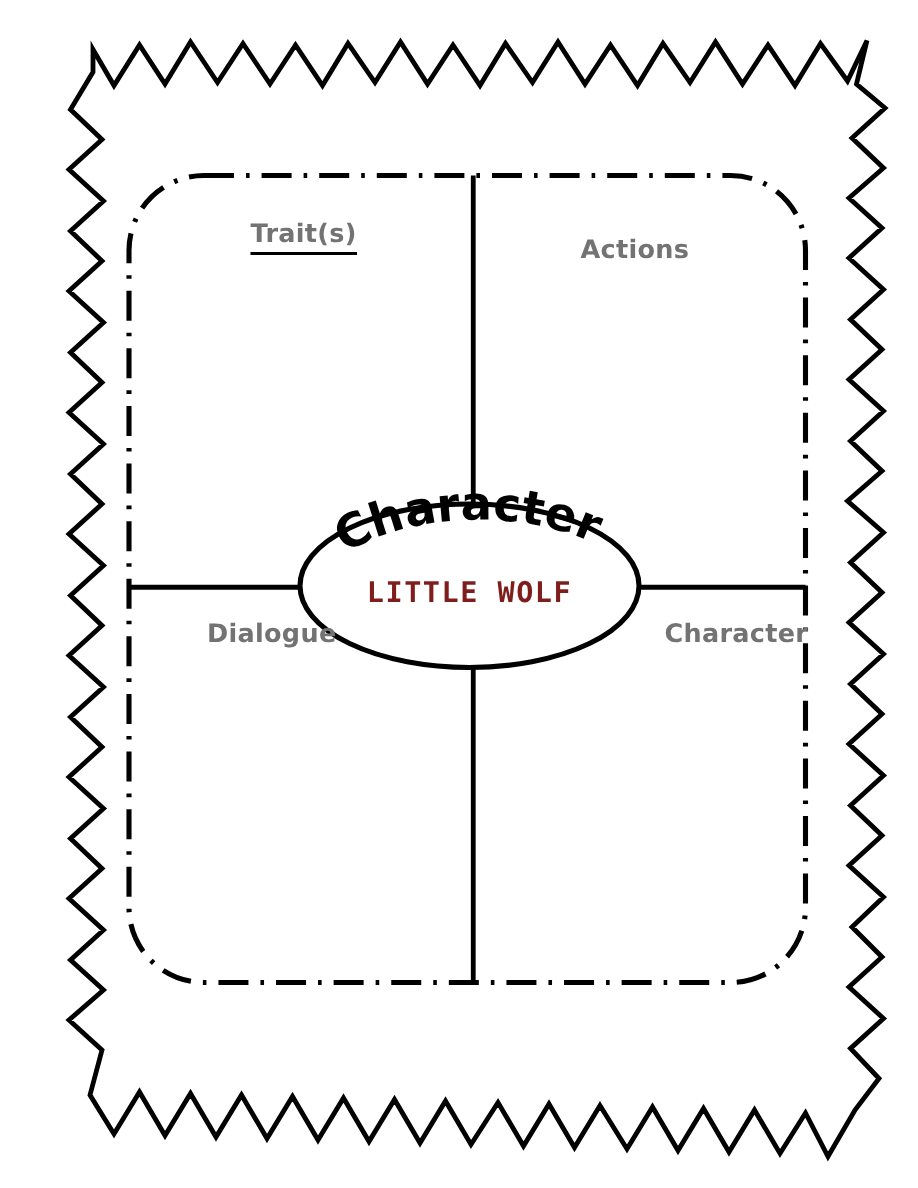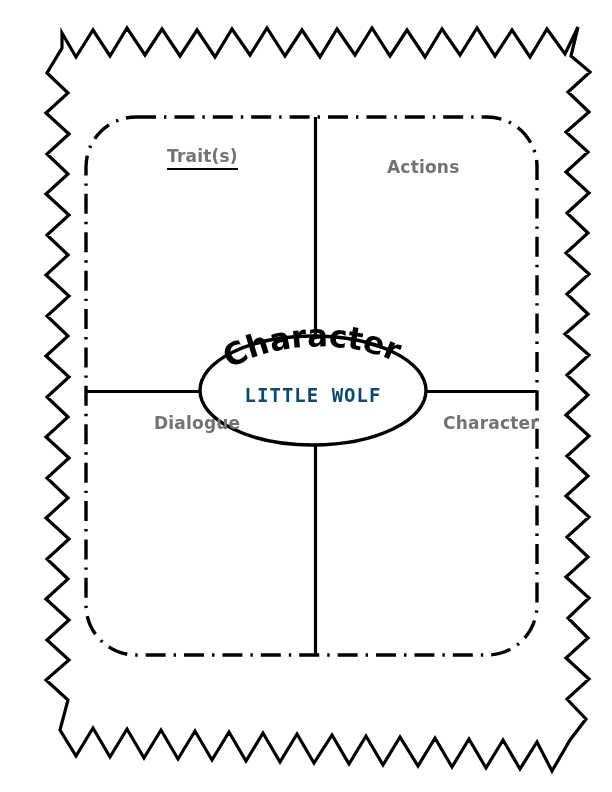--- a/index.html
+++ b/index.html
@@ -35,29 +35,29 @@
     letter-spacing: 0.2px;
     white-space: nowrap;
     line-height: 1;
   }
   .lbl.underlined {
     border-bottom: 2px solid #000000;
     padding-bottom: 3px;
   }
   #lbl-traits   { left: 167px; top: 148px; }
   #lbl-actions  { left: 387px; top: 159px; }
-  #lbl-dialogue { left: 154px; top: 415px; }
+  #lbl-dialogue { left: 138px; top: 415px; }
   #lbl-feelings { left: 443px; top: 415px; }
   #lbl-subject {
     position: absolute;
     left: 200px;
     top: 386px;
     width: 226px;
     text-align: center;
-    color: #0c4a6e;
+    color: #7f1d1d;
     font-family: "DejaVu Sans Mono", monospace;
     font-size: 19px;
     font-weight: 700;
     letter-spacing: 1px;
     white-space: nowrap;
     line-height: 1;
   }
   .arc-text {
     font-family: "DejaVu Sans", sans-serif;
     font-size: 31px;

